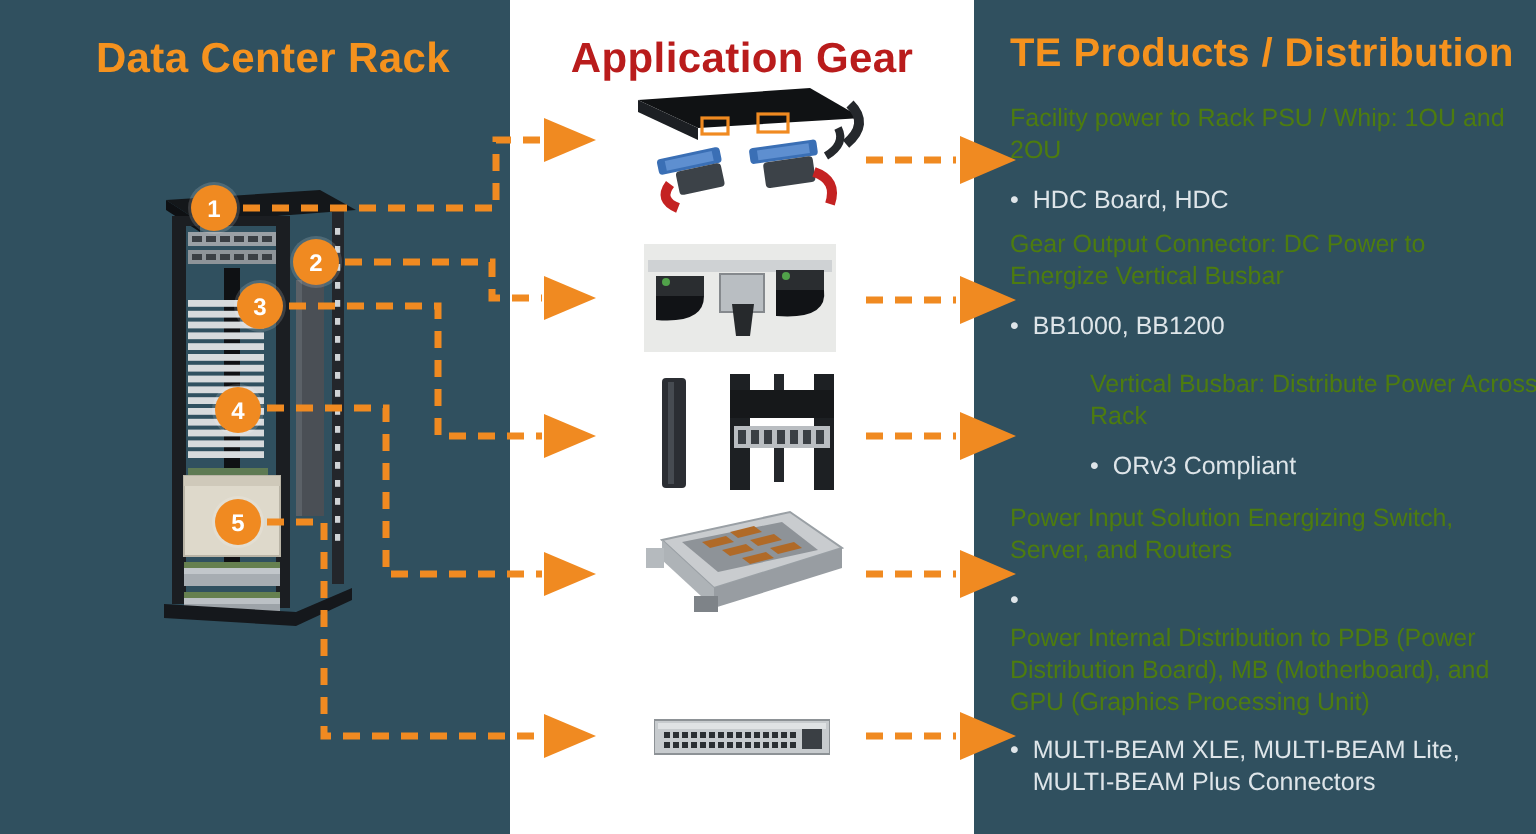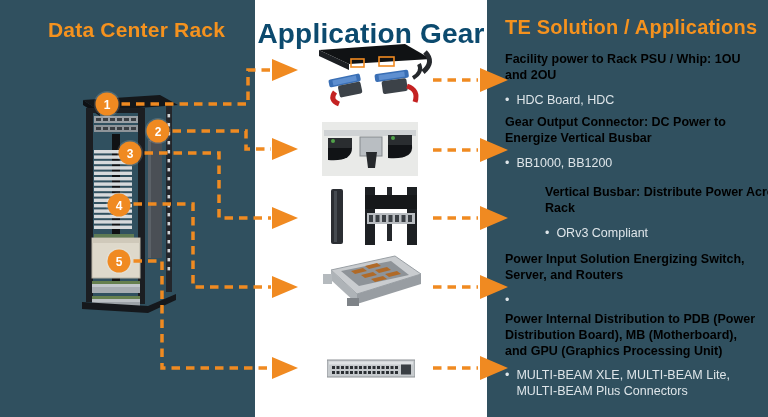--- a/index.html
+++ b/index.html
@@ -7,50 +7,50 @@
   .canvas{
     position:relative;width:768px;height:417px;overflow:hidden;
     background:#ffffff;font-family:"Liberation Sans",sans-serif;
   }
   .panel{position:absolute;top:0;bottom:0;background:#30505F;}
   .panel-left{left:0;width:255px;}
   .panel-right{left:487px;width:281px;}
 
   .col-title{position:absolute;font-weight:bold;letter-spacing:.2px;}
   .title-rack{left:0;top:18px;width:273px;text-align:center;color:#F5921E;font-size:21px;}
-  .title-gear{left:255px;top:18px;width:232px;text-align:center;color:#0c4a6e;font-size:28px;}
+  .title-gear{left:255px;top:18px;width:232px;text-align:center;color:#b91c1c;font-size:21px;}
   .title-products{left:505px;top:16px;width:260px;color:#F5921E;font-size:20px;}
 
   .overlay{position:absolute;left:0;top:0;pointer-events:none;}
 
   .marker{
     position:absolute;width:23px;height:23px;border-radius:50%;
     background:#F08A21;color:#ffffff;font-weight:bold;font-size:12px;
     display:flex;align-items:center;justify-content:center;
     transform:translate(-50%,-50%);box-shadow:0 0 0 1.5px rgba(255,255,255,.15);
   }
 
   .gear-img{position:absolute;}
 
   .product-block{position:absolute;left:505px;width:254px;color:#ffffff;}
-  .product-heading{font-weight:bold;font-size:12.5px;line-height:1.26;color:#000000;}
+  .product-heading{font-weight:normal;font-size:12.5px;line-height:1.26;color:#4d7c0f;}
   .product-bullet{display:flex;gap:7px;margin-top:9px;font-size:12.5px;line-height:1.25;color:#DEE5E9;}
   .bullet-dot{flex:0 0 auto;}
 </style>
 </head>
 <body>
 
 <div class="canvas">
 
   <div class="panel panel-left"></div>
   <div class="panel panel-right"></div>
 
   <div class="col-title title-rack">Data Center Rack</div>
   <div class="col-title title-gear">Application Gear</div>
-  <div class="col-title title-products">TE Solution / Applications</div>
+  <div class="col-title title-products">TE Products / Distribution</div>
 
   <svg class="overlay" style="left:78px;top:92px;" width="104" height="222" viewBox="0 0 104 222">
     <polygon points="5,8 82,3 100,13 22,19" fill="#14171A"></polygon>
     <polygon points="5,8 22,19 22,24 5,13" fill="#0E1013"></polygon>
     <rect x="88" y="12" width="6" height="188" fill="#23262B"></rect>
     <rect x="8" y="16" width="7" height="194" fill="#1B1E22"></rect>
     <rect x="60" y="18" width="7" height="194" fill="#1B1E22"></rect>
     <rect x="8" y="16" width="59" height="5" fill="#1B1E22"></rect>
     <rect x="34" y="42" width="8" height="150" fill="#0F1114"></rect>
     <rect x="16" y="24" width="44" height="7" fill="#9AA0A5"></rect>

